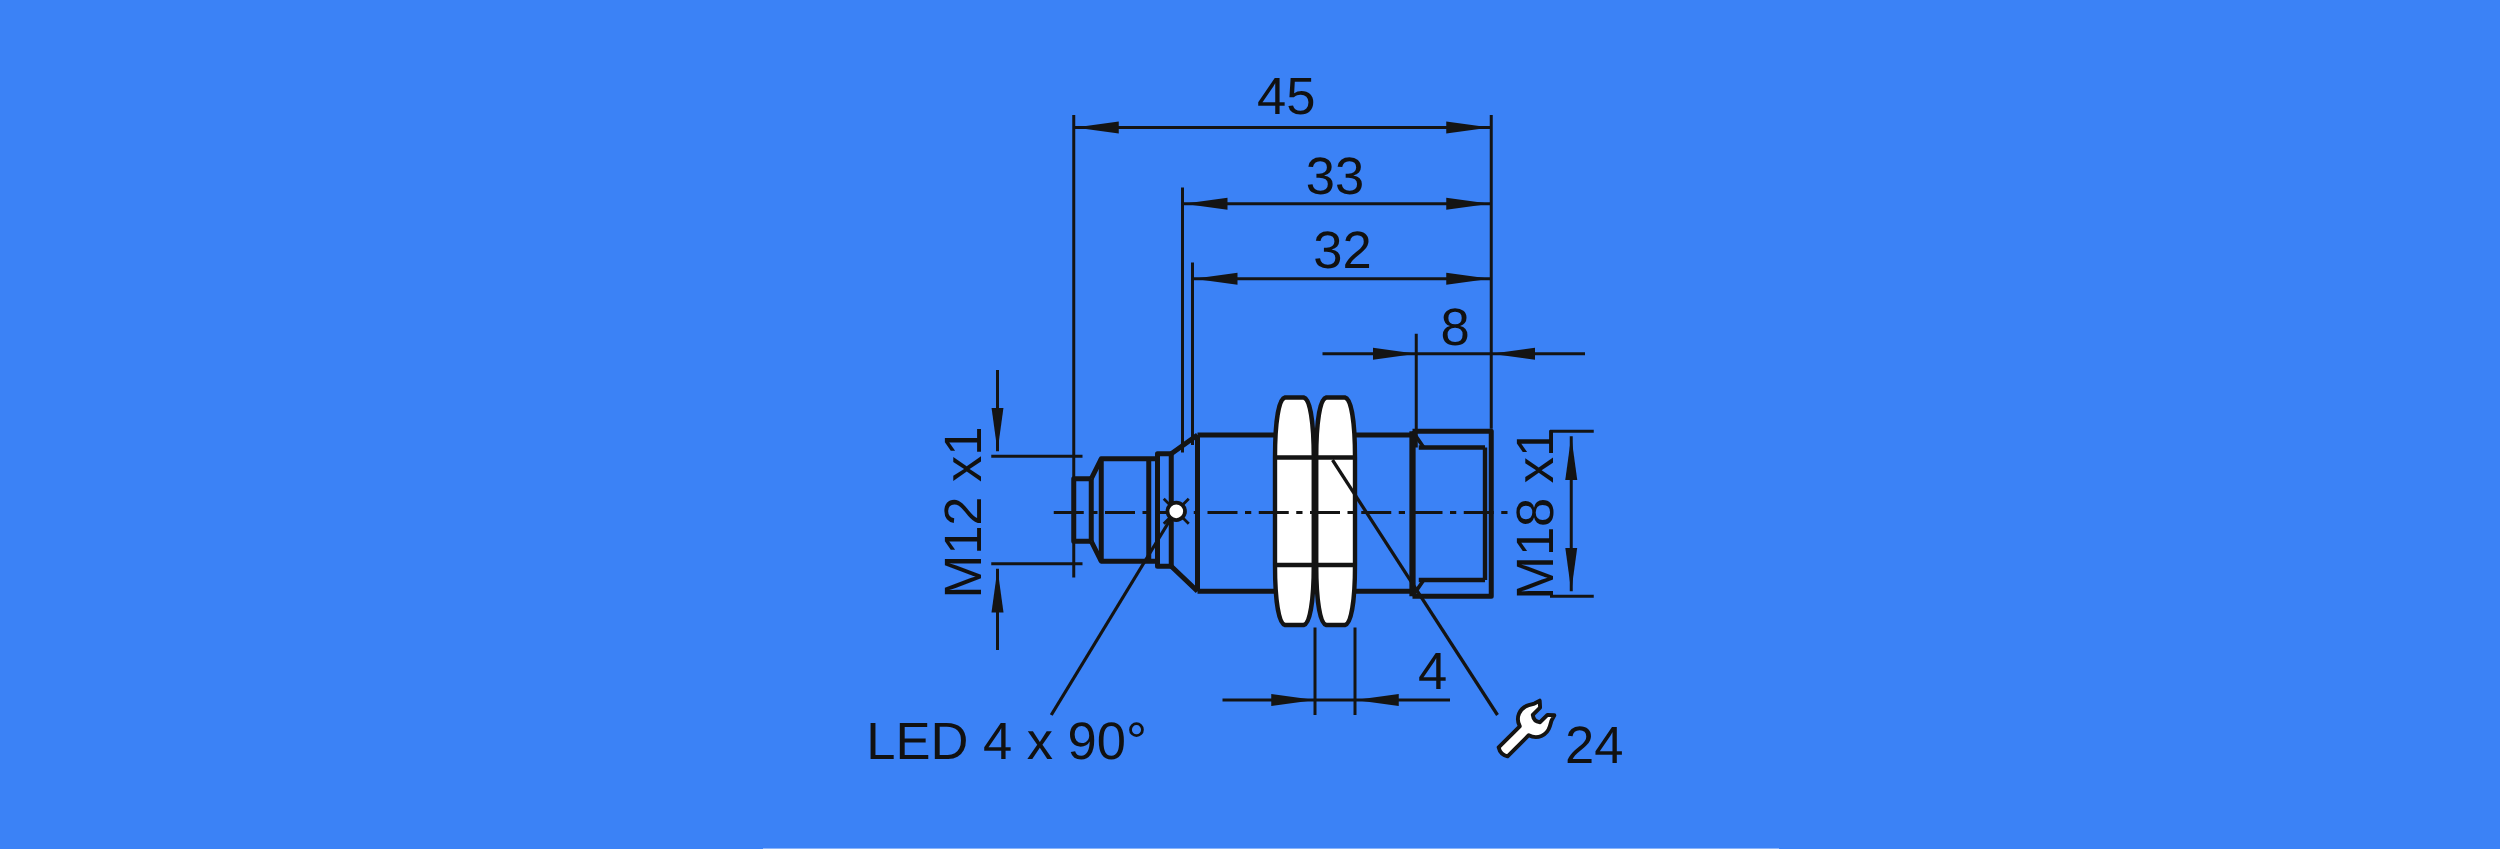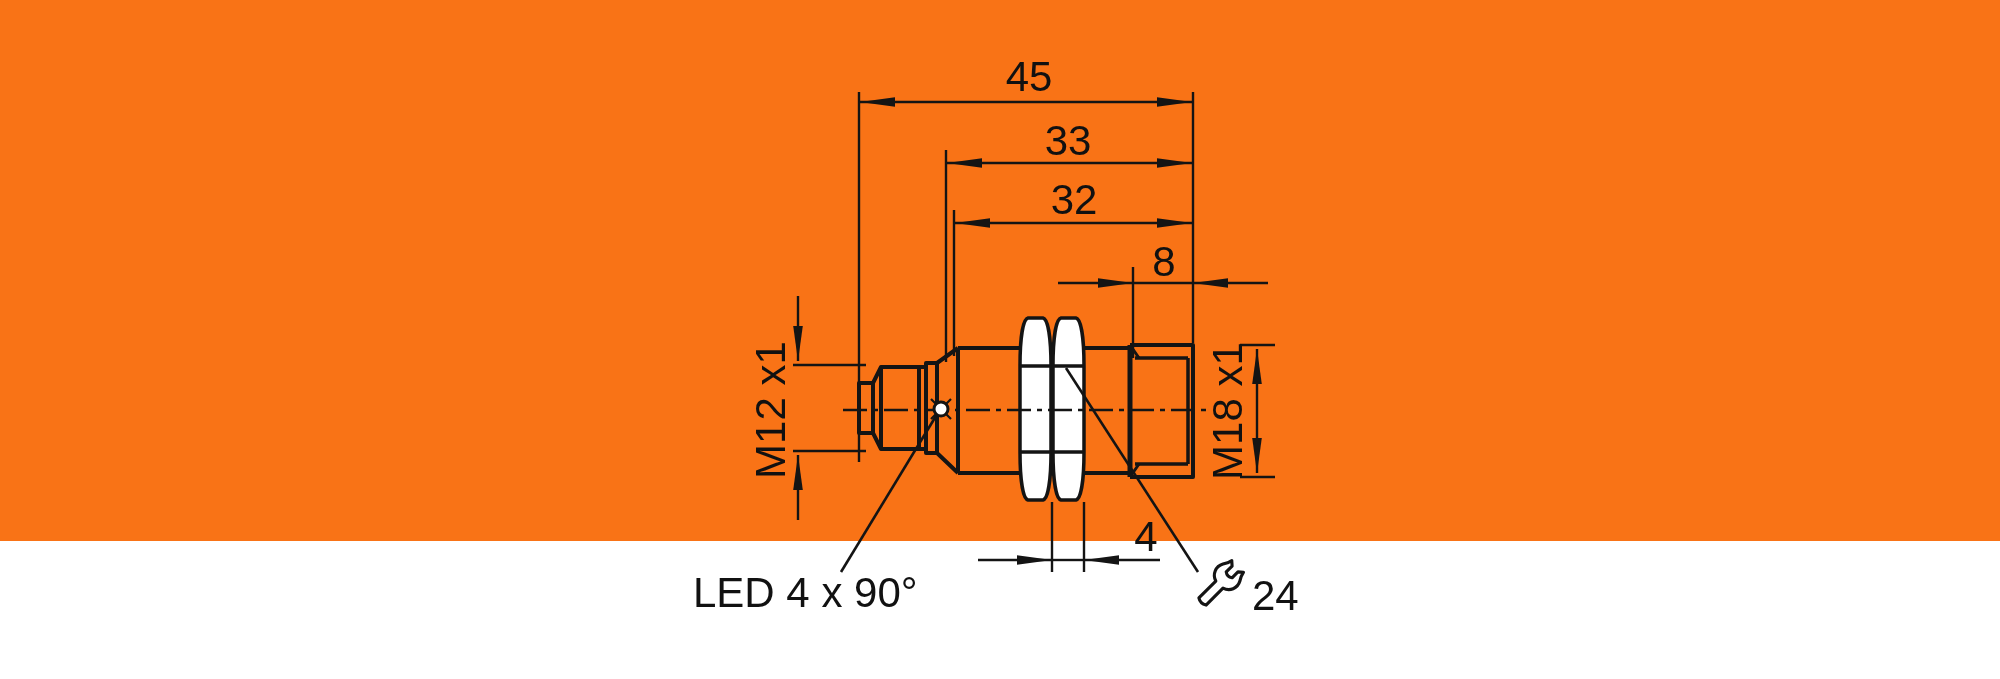--- a/index.html
+++ b/index.html
@@ -7,22 +7,22 @@
     padding: 0;
     background: #ffffff;
     width: 2000px;
     height: 679px;
     overflow: hidden;
     font-family: "Liberation Sans", sans-serif;
   }
   .stage {
     position: relative;
     width: 2000px;
-    height: 541px;
-    background: #f97316;
+    height: 679px;
+    background: #3b82f6;
   }
   svg { position: absolute; left: 0; top: 0; }
   svg text {
     font-family: "Liberation Sans", sans-serif;
     font-size: 42px;
     fill: #111111;
   }
 </style>
 </head>
 <body>

